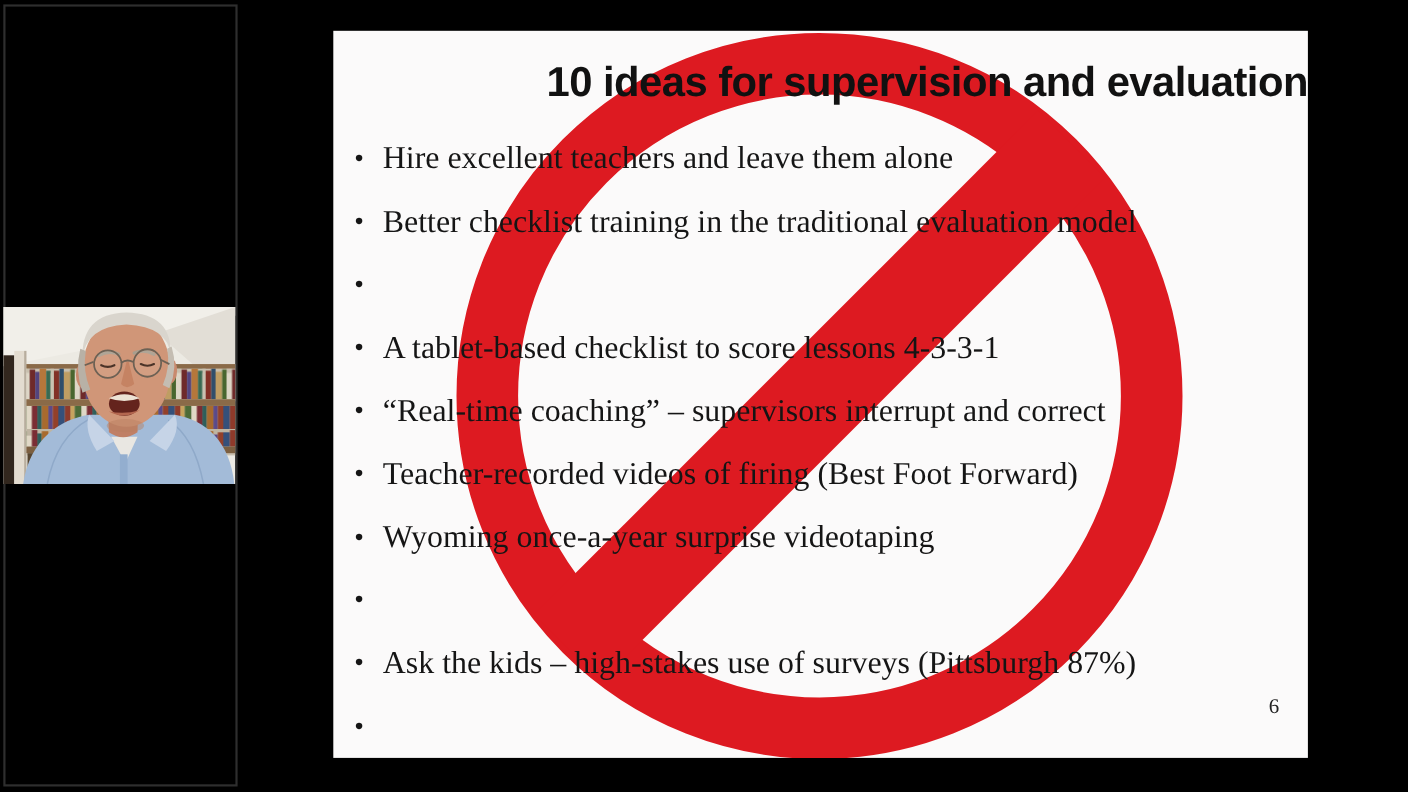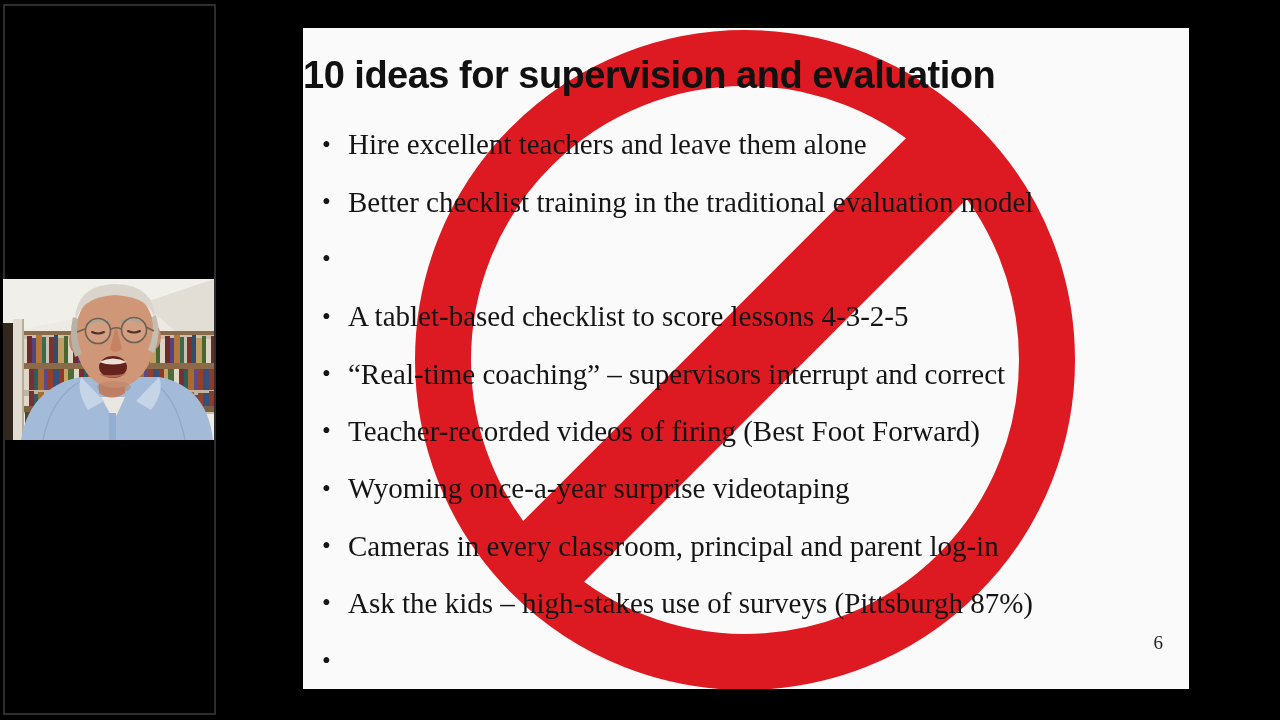--- a/index.html
+++ b/index.html
@@ -22,21 +22,21 @@
   .slide{
     position:absolute;left:303px;top:28px;width:886px;height:661px;
     background:var(--slide-background,#fbfafa);overflow:hidden;
   }
   .no-symbol{position:absolute;left:0;top:0;width:886px;height:661px;z-index:1;}
   .no-symbol .ring{fill:none;stroke:var(--prohibition-red,#dd1a21);}
   .no-symbol .slash{fill:var(--prohibition-red,#dd1a21);}
 
   .slide-title{
     position:absolute;top:26px;left:0;width:100%;margin:0;z-index:2;
-    text-align:left;font-family:"Liberation Sans",sans-serif;
+    text-align:right;font-family:"Liberation Sans",sans-serif;
     font-size:38px;font-weight:bold;letter-spacing:-0.5px;
     color:var(--text,#111);white-space:nowrap;
   }
   .bullets{
     position:absolute;top:88px;left:0;right:0;z-index:2;
     margin:0;padding:0 0 0 19px;list-style:none;
   }
   .bullets li{
     height:57.35px;display:flex;align-items:center;white-space:nowrap;
     font-family:"Liberation Serif",serif;font-size:29px;color:#151515;
@@ -167,41 +167,40 @@
     <span class="marker">•</span>
     <span class="btext">Better checklist training in the traditional evaluation model</span>
   </li>
 
   <li>
     <span class="marker">•</span>
   </li>
 
   <li>
     <span class="marker">•</span>
-    <span class="btext">A tablet-based checklist to score lessons 4-3-2-5</span>
+    <span class="btext">A tablet-based checklist to score lessons 4-3-3-1</span>
   </li>
 
   <li>
     <span class="marker">•</span>
     <span class="btext">“Real-time coaching” – supervisors interrupt and correct</span>
   </li>
 
   <li>
     <span class="marker">•</span>
     <span class="btext">Teacher-recorded videos of firing (Best Foot Forward)</span>
   </li>
 
   <li>
     <span class="marker">•</span>
     <span class="btext">Wyoming once-a-year surprise videotaping</span>
   </li>
 
   <li>
     <span class="marker">•</span>
-    <span class="btext">Cameras in every classroom, principal and parent log-in</span>
   </li>
 
   <li>
     <span class="marker">•</span>
     <span class="btext">Ask the kids – high-stakes use of surveys (Pittsburgh 87%)</span>
   </li>
 
   <li>
     <span class="marker">•</span>
   </li>

